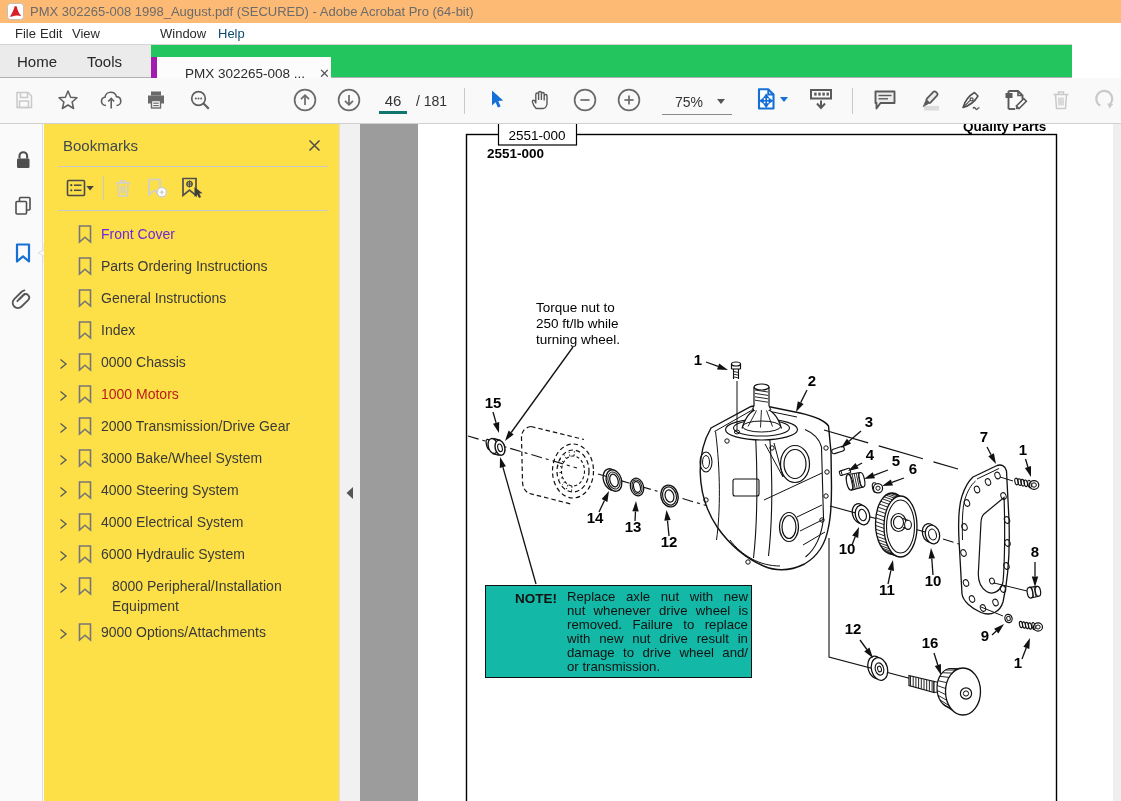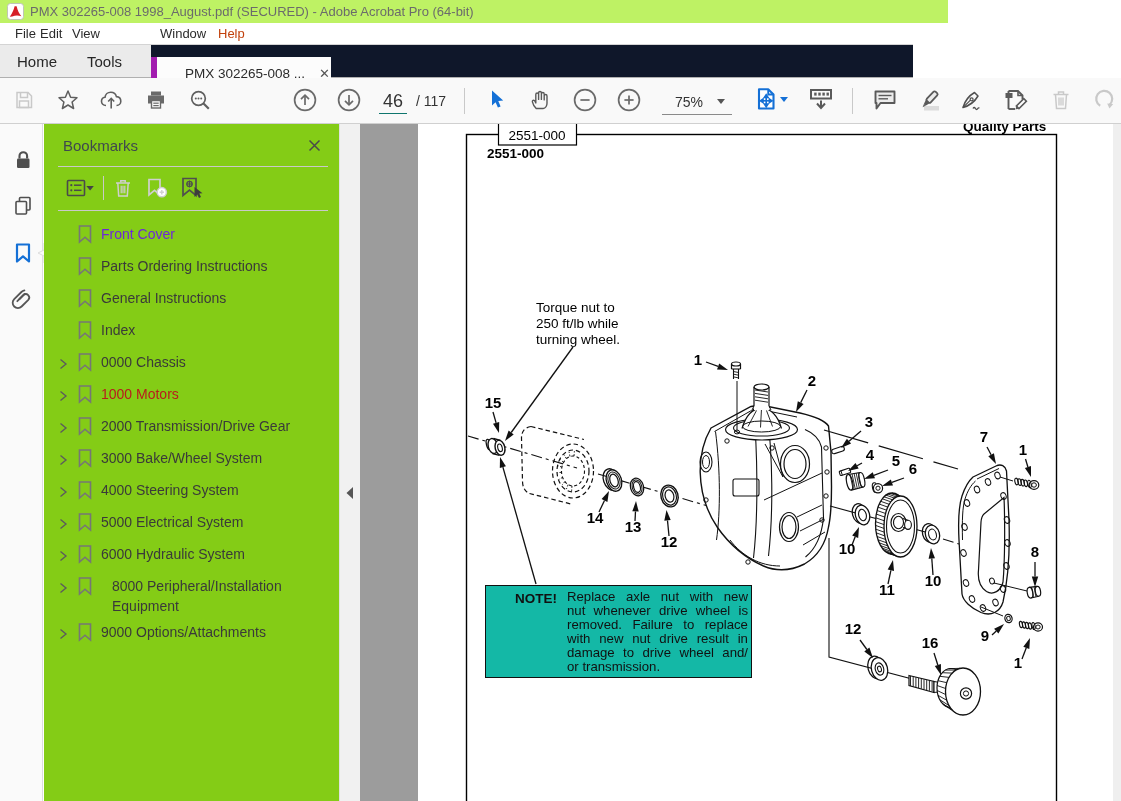--- a/index.html
+++ b/index.html
@@ -1,31 +1,31 @@
 <!DOCTYPE html>
 <html><head><meta charset="utf-8"><style>
 *{margin:0;padding:0;box-sizing:border-box;}
 body{width:1121px;height:801px;position:relative;overflow:hidden;font-family:"Liberation Sans",sans-serif;background:#fff;}
 </style></head><body>
-<div style="position:absolute;left:0;top:0;width:948px;height:23px;background:#bef264;">
+<div style="position:absolute;left:0;top:0;width:1121px;height:23px;background:#fdba74;">
     <div style="position:absolute;left:7px;top:3px;"><svg width="17" height="17" viewBox="0 0 17 17" style="">
         <rect x="0.5" y="0.5" width="16" height="16" rx="3" fill="#fff" stroke="#b8b8b8" stroke-width="0.8"></rect>
         <path d="M2.8,13.8 C5.2,10.2 6.8,6.8 7.6,3.2 L9.6,3.2 C10.6,7.6 12.2,10.8 14.4,13.2 C11.2,12.2 8.4,12.2 5.2,13.4 z" fill="#d61f26"></path>
       </svg></div>
     <div style="position:absolute;left:30px;top:4px;font-size:13px;color:#6b6b6b;">PMX 302265-008 1998_August.pdf (SECURED) - Adobe Acrobat Pro (64-bit)</div>
   </div>
 <div style="position:absolute;left:0;top:23px;width:1121px;height:21px;background:#fff;">
     <span style="position:absolute;left:15px;top:3px;font-size:13px;color:#2b2b2b;">File</span>
     <span style="position:absolute;left:40px;top:3px;font-size:13px;color:#2b2b2b;">Edit</span>
     <span style="position:absolute;left:72px;top:3px;font-size:13px;color:#2b2b2b;">View</span>
     <span style="position:absolute;left:110px;top:3px;font-size:13px;color:#2b2b2b;margin-top:28px;">E-Sign</span>
     <span style="position:absolute;left:160px;top:3px;font-size:13px;color:#2b2b2b;">Window</span>
-    <span style="position:absolute;left:218px;top:3px;font-size:13px;color:#c2410c;">Help</span>
+    <span style="position:absolute;left:218px;top:3px;font-size:13px;color:#0c4a6e;">Help</span>
   </div>
-<div style="position:absolute;left:0;top:44px;width:913px;height:34px;background:#0f172a;border-top:1px solid #d4d4d4;border-bottom:1px solid #b0b0b0;box-sizing:border-box;">
+<div style="position:absolute;left:0;top:44px;width:1072px;height:34px;background:#22c55e;border-top:1px solid #d4d4d4;border-bottom:1px solid #b0b0b0;box-sizing:border-box;">
     <div style="position:absolute;left:0;top:0;width:151px;height:32px;background:#ebebeb;">
       <span style="position:absolute;left:17px;top:8px;font-size:15px;color:#262626;">Home</span>
       <span style="position:absolute;left:87px;top:8px;font-size:15px;color:#262626;">Tools</span>
     </div>
     <div style="position:absolute;left:151px;top:12px;width:180px;height:34px;background:#fcfcfc;border-left:6px solid #a21caf;box-sizing:border-box;padding-left:16px;">
       <span style="position:absolute;left:28px;top:9px;font-size:13.5px;color:#2b2b2b;">PMX 302265-008 ...</span>
       <span style="position:absolute;left:162px;top:9px;font-size:13px;color:#555;">✕</span>
     </div>
   </div>
 
@@ -60,22 +60,22 @@
  <div style="position:absolute;left:292px;top:9px;"><svg width="26" height="26" viewBox="0 0 26 26" style="">
         <circle cx="13" cy="13" r="10.4" fill="none" stroke="#6a6a6a" stroke-width="1.7"></circle>
         <line x1="13" y1="18" x2="13" y2="9" stroke="#6a6a6a" stroke-width="1.7"></line>
         <path d="M9,12.2 L13,8.2 17,12.2" fill="none" stroke="#6a6a6a" stroke-width="1.7"></path>
       </svg></div>
  <div style="position:absolute;left:336px;top:9px;"><svg width="26" height="26" viewBox="0 0 26 26" style="">
         <circle cx="13" cy="13" r="10.4" fill="none" stroke="#6a6a6a" stroke-width="1.7"></circle>
         <line x1="13" y1="8" x2="13" y2="17" stroke="#6a6a6a" stroke-width="1.7"></line>
         <path d="M9,13.8 L13,17.8 17,13.8" fill="none" stroke="#6a6a6a" stroke-width="1.7"></path>
       </svg></div>
- <div style="position:absolute;left:379px;top:10px;width:28px;text-align:center;font-size:18px;color:#333;border-bottom:1px solid #0f766e;height:26px;line-height:26px;">46</div>
- <div style="position:absolute;left:416px;top:15px;font-size:14px;color:#333;">/ 117</div>
+ <div style="position:absolute;left:379px;top:10px;width:28px;text-align:center;font-size:15px;color:#333;border-bottom:3px solid #0f766e;height:26px;line-height:26px;">46</div>
+ <div style="position:absolute;left:416px;top:15px;font-size:14px;color:#333;">/ 181</div>
  <div style="position:absolute;left:464px;top:10px;width:1px;height:26px;background:#c9c9c9;"></div>
  <div style="position:absolute;left:485px;top:10px;"><svg width="24" height="24" viewBox="0 0 24 24" style="">
         <path d="M7,2.5 L7,17.5 L10.6,14.2 L12.9,19.6 L15.6,18.4 L13.3,13.1 L18.2,12.6 z" fill="#1470d6"></path>
       </svg></div>
  <div style="position:absolute;left:528px;top:10px;"><svg width="24" height="24" viewBox="0 0 24 24" style="">
         <path d="M8.2,20.5 C6.4,18.6 4.9,16.2 4.4,13.8 C4.2,12.8 4.8,12.2 5.6,12.2 C6.3,12.2 6.8,12.7 7.1,13.4 L7.8,14.9 L7.8,6.4 C7.8,5.6 8.4,5 9.2,5 C10,5 10.6,5.6 10.6,6.4 L10.6,11.4 L10.6,4.9 C10.6,4.1 11.2,3.5 12,3.5 C12.8,3.5 13.4,4.1 13.4,4.9 L13.4,11.4 L13.4,5.9 C13.4,5.1 14,4.5 14.8,4.5 C15.6,4.5 16.2,5.1 16.2,5.9 L16.2,11.9 L16.2,7.9 C16.2,7.1 16.8,6.5 17.6,6.5 C18.4,6.5 19,7.1 19,7.9 L19,15.2 C19,17.6 17.6,20.5 15.2,20.5 z" fill="none" stroke="#5a5a5a" stroke-width="1.4" stroke-linejoin="round"></path>
       </svg></div>
  <div style="position:absolute;left:572px;top:9px;"><svg width="26" height="26" viewBox="0 0 26 26" style="">
         <circle cx="13" cy="13" r="10.4" fill="none" stroke="#6a6a6a" stroke-width="1.7"></circle>
         <line x1="8.4" y1="13" x2="17.6" y2="13" stroke="#6a6a6a" stroke-width="1.7"></line>
@@ -170,21 +170,21 @@
         <path d="M5,2.5 h12 v17 l-6,-5.2 -6,5.2 z" fill="none" stroke="#1470d6" stroke-width="2.2" stroke-linejoin="round"></path>
       </svg></div>
  <div style="position:absolute;left:10px;top:164px;"><svg width="24" height="24" viewBox="0 0 24 24" style="">
         <path d="M7.3,13.2 L13.5,7 a3.4,3.4 0 0 1 4.8,4.8 L11.6,18.5 a5.2,5.2 0 0 1 -7.4,-7.4 L11.4,4 a7,7 0 0 1 3,-1.6" fill="none" stroke="#565656" stroke-width="1.8" stroke-linecap="round"></path>
         <path d="M9.5,11 L14.6,5.9" fill="none" stroke="#565656" stroke-width="1.8" stroke-linecap="round"></path>
       </svg></div>
 </div>
 <svg style="position:absolute;left:36px;top:243px;" width="10" height="20" viewBox="0 0 10 20">
     <path d="M8,0 L8,7 L2,10 L8,13 L8,20" fill="#fafafa" stroke="#ddd" stroke-width="1"></path>
   </svg>
-<div style="position:absolute;left:44px;top:124px;width:295px;height:677px;background:#84cc16;">
+<div style="position:absolute;left:44px;top:124px;width:295px;height:677px;background:#fde047;">
  <div style="position:absolute;left:19px;top:13px;font-size:15px;color:#3f484e;">Bookmarks</div>
  <svg style="position:absolute;left:264px;top:15px;" width="13" height="13" viewBox="0 0 13 13">
       <path d="M1.5,1.5 L11.5,11.5 M11.5,1.5 L1.5,11.5" stroke="#4a4a4a" stroke-width="1.5"></path>
     </svg>
  <div style="position:absolute;left:14px;top:42px;width:270px;height:1px;background:#c9c9c9;"></div>
  <div style="position:absolute;left:21px;top:53px;"><svg width="30" height="22" viewBox="0 0 30 22" style="">
         <rect x="2.5" y="3.5" width="17" height="15" rx="1" fill="none" stroke="#4a4a4a" stroke-width="1.6"></rect>
         <circle cx="6.3" cy="8.2" r="1.1" fill="#4a4a4a"></circle>
         <circle cx="6.3" cy="13.3" r="1.1" fill="#4a4a4a"></circle>
         <line x1="9" y1="8.2" x2="16.5" y2="8.2" stroke="#4a4a4a" stroke-width="1.5"></line>
@@ -268,21 +268,21 @@
     <div style="position:absolute;left:76px;top:480px;"><svg width="18" height="20" viewBox="0 0 18 20" style="">
         <path d="M3.5,2 h11 v16 l-5.5,-4.8 -5.5,4.8 z" fill="none" stroke="#767676" stroke-width="1.6"></path>
       </svg></div>
     <div style="position:absolute;left:101px;top:480px;font-size:14px;color:#3a3a3a;line-height:20px;white-space:nowrap;">4000 Steering System</div>
     <div style="position:absolute;left:57px;top:516px;"><svg width="12" height="12" viewBox="0 0 12 12" style="">
         <path d="M3.5,1.5 L9,6 L3.5,10.5" fill="none" stroke="#5c5c5c" stroke-width="1.4"></path>
       </svg></div>
     <div style="position:absolute;left:76px;top:512px;"><svg width="18" height="20" viewBox="0 0 18 20" style="">
         <path d="M3.5,2 h11 v16 l-5.5,-4.8 -5.5,4.8 z" fill="none" stroke="#767676" stroke-width="1.6"></path>
       </svg></div>
-    <div style="position:absolute;left:101px;top:512px;font-size:14px;color:#3a3a3a;line-height:20px;white-space:nowrap;">5000 Electrical System</div>
+    <div style="position:absolute;left:101px;top:512px;font-size:14px;color:#3a3a3a;line-height:20px;white-space:nowrap;">4000 Electrical System</div>
     <div style="position:absolute;left:57px;top:548px;"><svg width="12" height="12" viewBox="0 0 12 12" style="">
         <path d="M3.5,1.5 L9,6 L3.5,10.5" fill="none" stroke="#5c5c5c" stroke-width="1.4"></path>
       </svg></div>
     <div style="position:absolute;left:76px;top:544px;"><svg width="18" height="20" viewBox="0 0 18 20" style="">
         <path d="M3.5,2 h11 v16 l-5.5,-4.8 -5.5,4.8 z" fill="none" stroke="#767676" stroke-width="1.6"></path>
       </svg></div>
     <div style="position:absolute;left:101px;top:544px;font-size:14px;color:#3a3a3a;line-height:20px;white-space:nowrap;">6000 Hydraulic System</div>
     <div style="position:absolute;left:57px;top:580px;"><svg width="12" height="12" viewBox="0 0 12 12" style="">
         <path d="M3.5,1.5 L9,6 L3.5,10.5" fill="none" stroke="#5c5c5c" stroke-width="1.4"></path>
       </svg></div>

